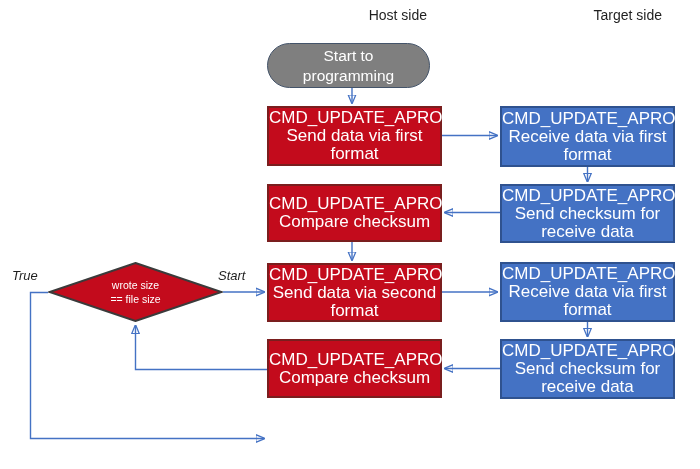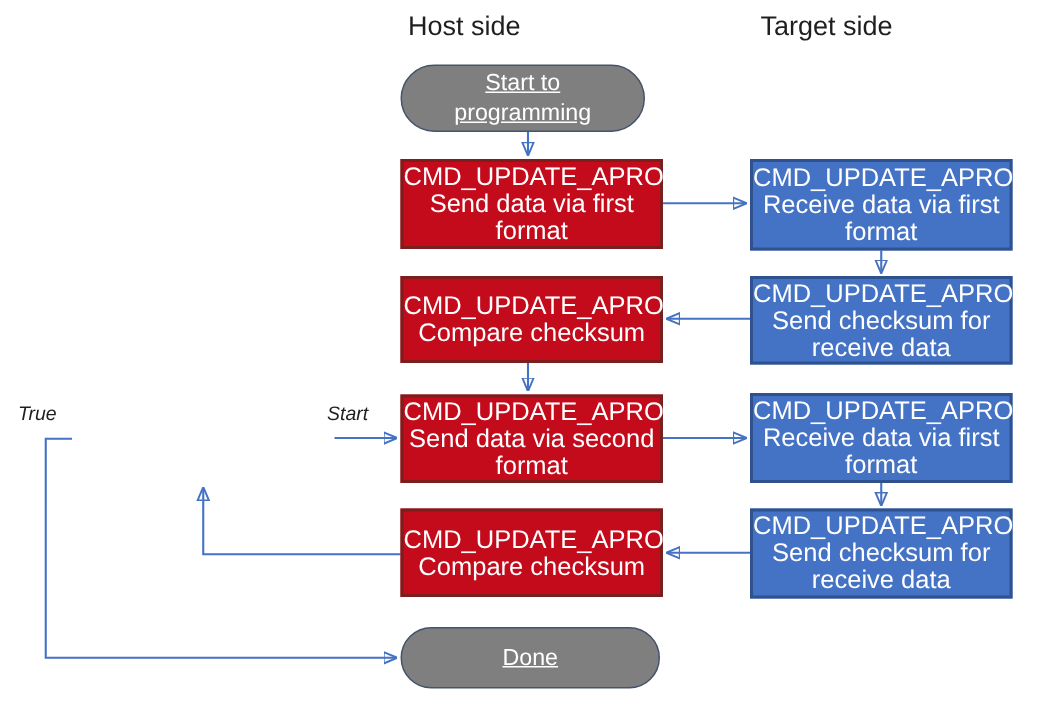--- a/index.html
+++ b/index.html
@@ -9,35 +9,35 @@
     --diamond-fill:#c30b1c; --diamond-border:#3b3b3b;
     --arrow-color:#4472c4;
     --text-light:#ffffff; --text-dark:#1f1f1f;
   }
   html,body{margin:0;padding:0;background:#ffffff;}
   .canvas{
     position:relative;width:700px;height:469px;background:#ffffff;
     font-family:"Liberation Sans", sans-serif;overflow:hidden;
   }
   .col-header{
-    position:absolute;text-align:left;font-size:18px;color:var(--text-dark);
+    position:absolute;text-align:right;font-size:14px;color:var(--text-dark);
   }
   .node{
     position:absolute;box-sizing:border-box;
     display:flex;align-items:center;justify-content:center;
   }
   .lbl{
     display:block;width:100%;text-align:center;white-space:pre-line;
   }
   .process{border:2px solid;color:var(--text-light);font-size:17px;line-height:18px;}
   .host-process{background:var(--red-fill);border-color:var(--red-border);}
   .target-process{background:var(--blue-fill);border-color:var(--blue-border);}
   .terminal{
     background:var(--gray-fill);border:1.6px solid var(--gray-border);
-    color:var(--text-light);font-size:15.5px;line-height:20px;border-radius:23px;text-decoration:underline;
+    color:var(--text-light);font-size:15.5px;line-height:20px;border-radius:23px;
   }
   .decision{background:transparent;}
   .decision .diamond-svg{position:absolute;left:0;top:0;width:100%;height:100%;}
   .decision polygon{fill:var(--diamond-fill);stroke:var(--diamond-border);stroke-width:2;}
   .decision .lbl{
     position:relative;color:var(--text-light);font-size:10.5px;line-height:14px;
   }
   .branch-label{
     position:absolute;font-size:13px;color:var(--text-dark);text-align:left;font-style:italic;
   }
@@ -93,20 +93,27 @@
     <span class="lbl">CMD_UPDATE_APROM
 Compare checksum</span>
   </div>
 
   <div class="node process target-process" style="left:500px;top:184px;width:175px;height:59px;">
     <span class="lbl">CMD_UPDATE_APROM
 Send checksum for
 receive data</span>
   </div>
 
+  <div class="node decision" style="left:48px;top:262px;width:175px;height:60px;">
+    <svg class="diamond-svg" viewBox="0 0 175 60">
+      <polygon points="87.5,1 173.5,30 87.5,59 1.5,30"></polygon>
+    </svg>
+    <span class="lbl">wrote size
+== file size</span>
+  </div>
 
   <div class="branch-label" style="left:12px;top:268px;width:38px;">True</div>
   <div class="branch-label" style="left:218px;top:268px;width:48px;">Start</div>
 
   <div class="node process host-process" style="left:267px;top:263px;width:175px;height:59px;">
     <span class="lbl">CMD_UPDATE_APROM
 Send data via second
 format</span>
   </div>
 
@@ -120,17 +127,14 @@
     <span class="lbl">CMD_UPDATE_APROM
 Compare checksum</span>
   </div>
 
   <div class="node process target-process" style="left:500px;top:339px;width:175px;height:60px;">
     <span class="lbl">CMD_UPDATE_APROM
 Send checksum for
 receive data</span>
   </div>
 
-  <div class="node terminal" style="left:267px;top:418px;width:173px;height:41px;border-radius:21px;">
-    <span class="lbl">Done</span>
-  </div>
 
 </div>
 
 </body></html>

